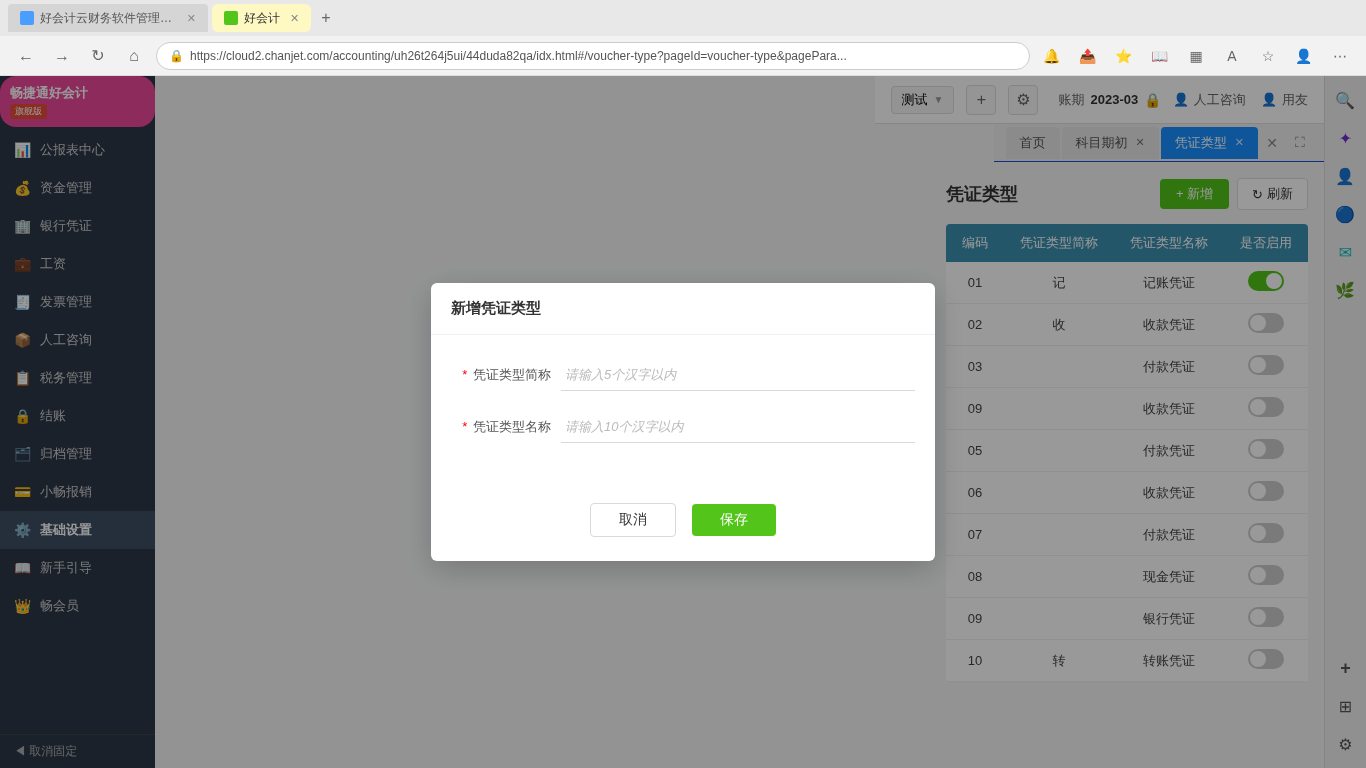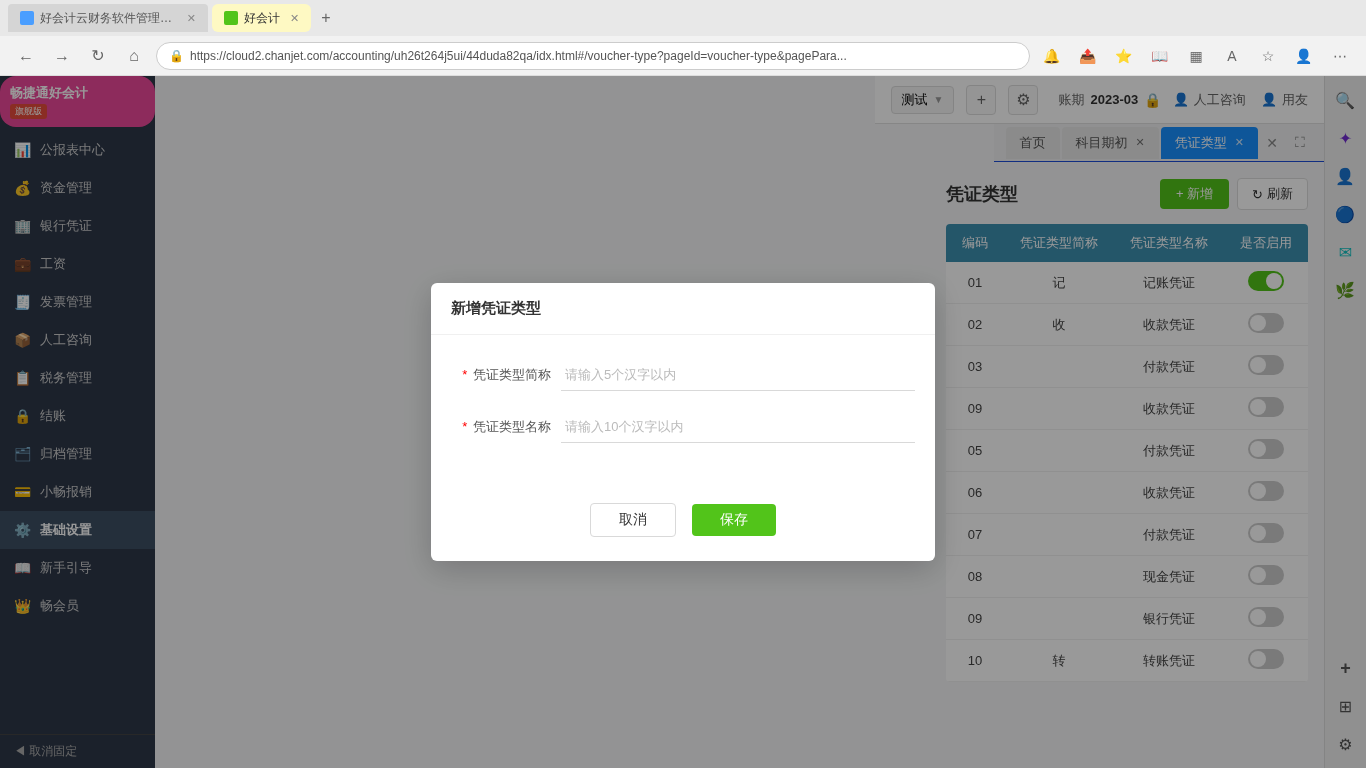--- a/index.html
+++ b/index.html
@@ -76,21 +76,21 @@
     .toggle.off::after { left: 2px; }
 
     
     .modal-overlay { position: fixed; top: 76px; left: 0; right: 0; bottom: 0; background: rgba(0,0,0,0.4); display: flex; align-items: center; justify-content: center; z-index: 1000; }
     .modal { background: #fff; border-radius: 6px; width: 504px; padding: 0; box-shadow: 0 8px 32px rgba(0,0,0,0.2); }
     .modal-header { padding: 16px 20px; font-size: 15px; font-weight: bold; color: #333; border-bottom: 1px solid #f0f0f0; }
     .modal-body { padding: 24px 20px; }
     .form-row { display: flex; align-items: center; margin-bottom: 20px; }
     .form-label { width: 110px; font-size: 13px; color: #555; text-align: right; padding-right: 10px; flex-shrink: 0; }
     .form-label .required { color: #f00; margin-right: 2px; }
-    .form-input { flex: 1; height: 32px; border: none; border-bottom: 1px solid #d9d9d9; outline: none; font-size: 13px; padding: 0 4px; color: #333; }
+    .form-input { flex: 1; height: 32px; border: none; border-bottom: 1px solid #d9d9d9; outline: none; font-size: 13px; padding: 0 4px; color: #333; font-style: italic; }
     .form-input::placeholder { color: #bbb; }
     .modal-footer { display: flex; align-items: center; justify-content: center; gap: 16px; padding: 16px 20px 24px; }
     .btn-cancel { padding: 7px 28px; border: 1px solid #d9d9d9; border-radius: 4px; background: #fff; color: #333; font-size: 14px; cursor: pointer; }
     .btn-save { padding: 7px 28px; border: none; border-radius: 4px; background: #52c41a; color: #fff; font-size: 14px; cursor: pointer; }
 
     
     .right-panel { width: 42px; background: #f0f0f0; border-left: 1px solid #ddd; display: flex; flex-direction: column; align-items: center; padding: 8px 0; gap: 6px; }
     .right-panel-icon { width: 32px; height: 32px; display: flex; align-items: center; justify-content: center; color: #555; cursor: pointer; font-size: 16px; border-radius: 4px; }
     .right-panel-icon.blue { color: #1890ff; }
     .right-panel-icon.purple { color: #722ed1; }

